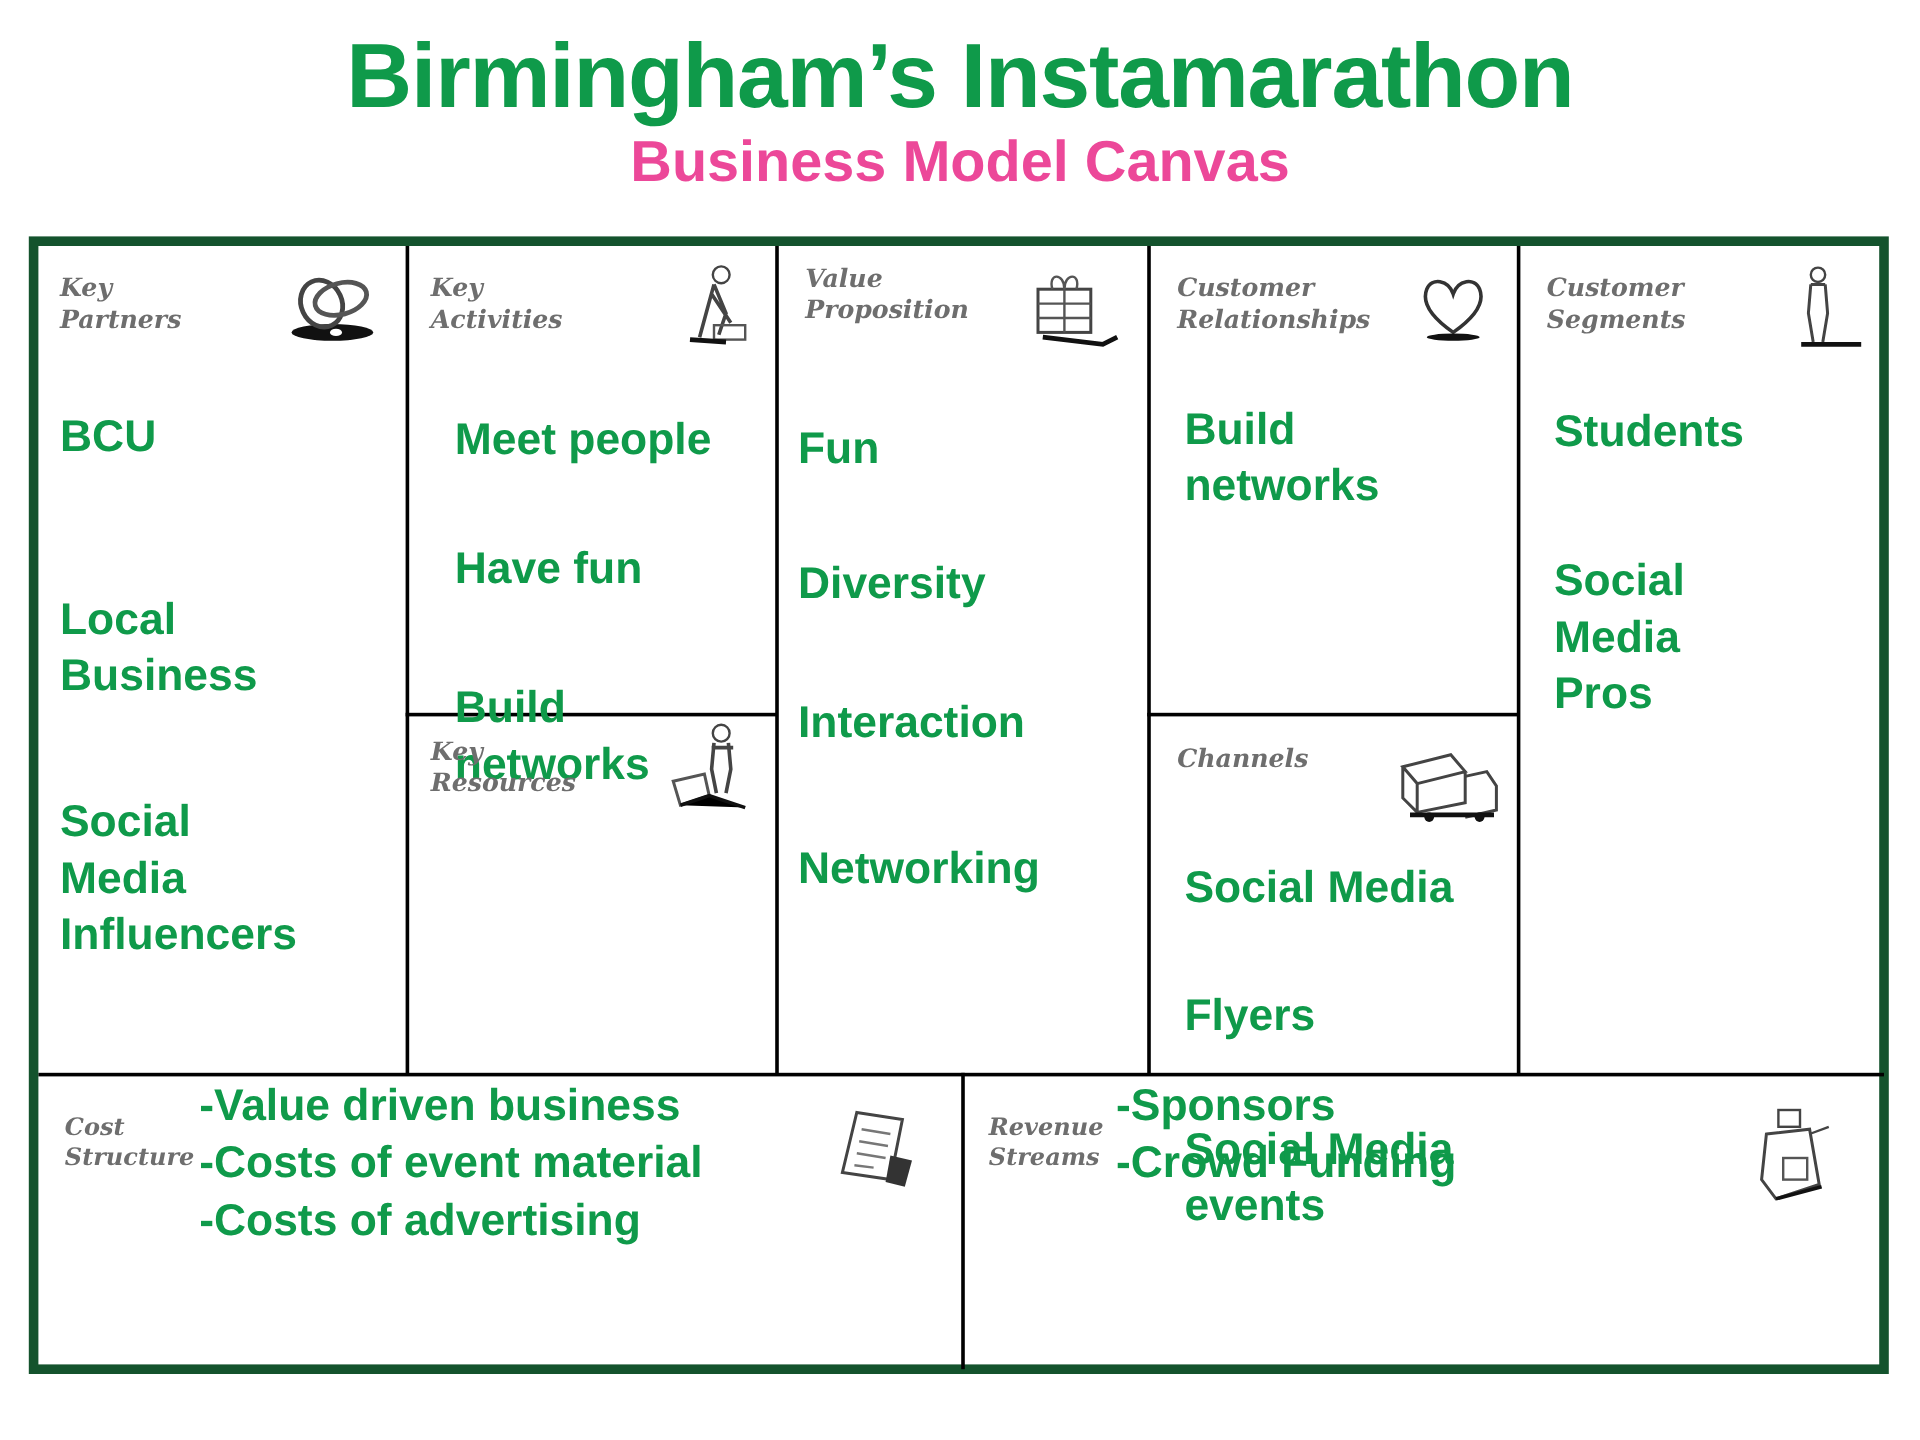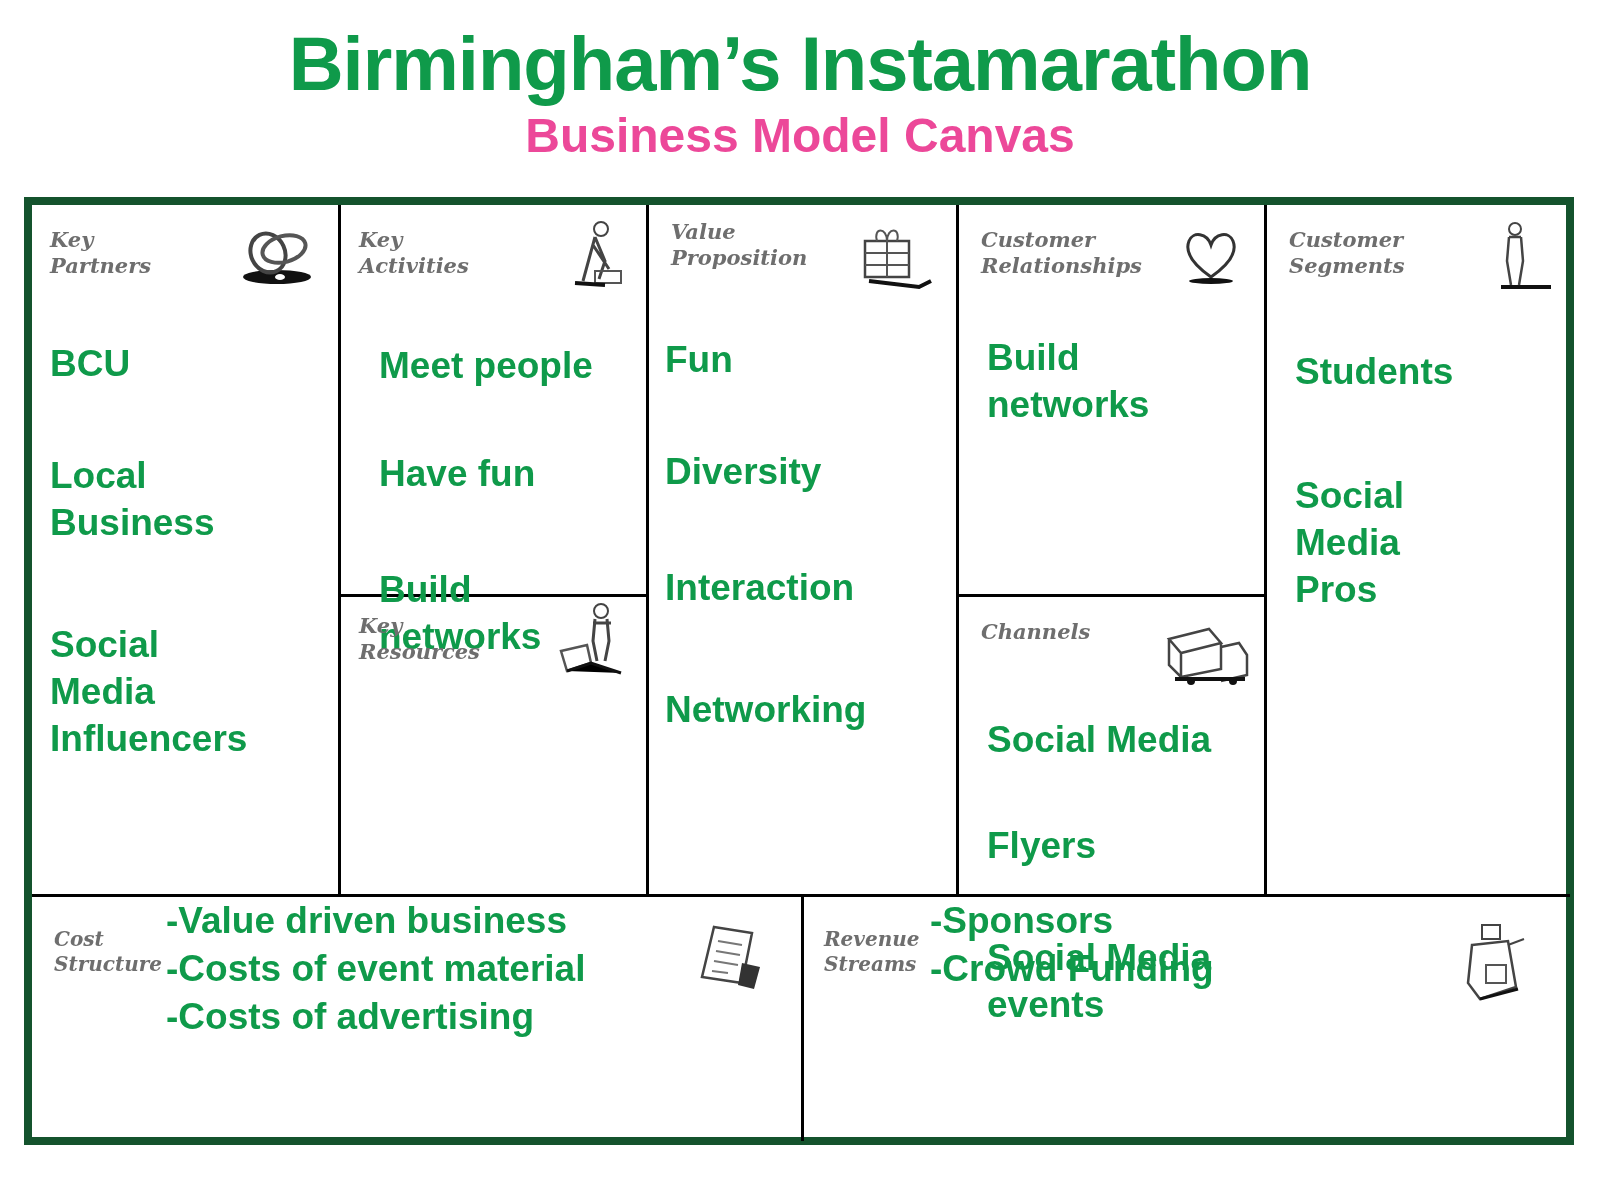--- a/index.html
+++ b/index.html
@@ -38,21 +38,21 @@
     <div class="label" style="left:18px; top:22px;">Key
 Partners</div>
     <svg class="icon" style="left:208px; top:18px;" width="74" height="64" viewBox="0 0 74 64">
       <ellipse cx="37" cy="54" rx="34" ry="7" fill="#111"></ellipse>
       <ellipse cx="28" cy="30" rx="17" ry="20" fill="none" stroke="#444" stroke-width="4" transform="rotate(-25 28 30)"></ellipse>
       <ellipse cx="44" cy="26" rx="22" ry="13" fill="none" stroke="#555" stroke-width="4" transform="rotate(-15 44 26)"></ellipse>
       <ellipse cx="40" cy="54" rx="5" ry="3" fill="#fff"></ellipse>
     </svg>
     <div class="items" style="left:18px; top:88px; white-space:pre-line;">
       <span class="it" style="margin-bottom:18px;">BCU</span>
-      <span class="it" style="margin-bottom:28px;">Local
+      <span class="it" style="margin-bottom:28px;margin-top:40px;">Local
 Business</span>
       <span class="it">Social
 Media
 Influencers</span>
     </div>
   </div>
 
   <div class="cell" style="left:309px; top:0; width:305px; height:389px;">
     <div class="label" style="left:18px; top:22px;">Key
 Activities</div>
@@ -83,21 +83,21 @@
 
   <div class="cell" style="left:617px; top:0; width:307px; height:778px;">
     <div class="label" style="left:22px; top:14px;">Value
 Proposition</div>
     <svg class="icon" style="left:210px; top:16px;" width="76" height="70" viewBox="0 0 76 70">
       <rect x="6" y="20" width="44" height="36" fill="none" stroke="#444" stroke-width="2.5"></rect>
       <path d="M6 32 L50 32 M6 44 L50 44 M28 20 L28 56" stroke="#555" stroke-width="2"></path>
       <path d="M18 20 C14 6 28 6 28 20 C28 6 42 6 38 20" fill="none" stroke="#555" stroke-width="2"></path>
       <path d="M10 60 L60 66 L72 60" stroke="#111" stroke-width="4" fill="none"></path>
     </svg>
-    <div class="items" style="left:16px; top:84px; white-space:pre-line;">
+    <div class="items" style="left:16px; top:98px; white-space:pre-line;">
       <span class="it" style="margin-bottom:18px;">Fun</span>
       <span class="it" style="margin-bottom:22px;">Diversity</span>
       <span class="it" style="margin-bottom:28px;">Interaction</span>
       <span class="it">Networking</span>
     </div>
   </div>
 
   <div class="cell" style="left:927px; top:0; width:305px; height:389px;">
     <div class="label" style="left:22px; top:22px;">Customer
 Relationships</div>
@@ -129,21 +129,21 @@
   </div>
 
   <div class="cell" style="left:1235px; top:0; width:303px; height:689px;">
     <div class="label" style="left:22px; top:22px;">Customer
 Segments</div>
     <svg class="icon" style="left:226px; top:16px;" width="62" height="72" viewBox="0 0 62 72">
       <circle cx="22" cy="8" r="6" fill="none" stroke="#444" stroke-width="2"></circle>
       <path d="M16 16 L14 40 L18 64 M28 16 L30 40 L26 64 M16 16 L28 16" fill="none" stroke="#444" stroke-width="2.5"></path>
       <path d="M8 66 L58 66" stroke="#111" stroke-width="4"></path>
     </svg>
-    <div class="items" style="left:28px; top:96px; white-space:pre-line;">
+    <div class="items" style="left:28px; top:84px; white-space:pre-line;">
       <span class="it" style="margin-bottom:30px;">Students</span>
       <span class="it">Social
 Media
 Pros</span>
     </div>
   </div>
 
   <div class="cell" style="left:0; top:692px; width:769px; height:184px;">
     <div class="label small" style="left:22px; top:30px;">Cost
 Structure</div>

